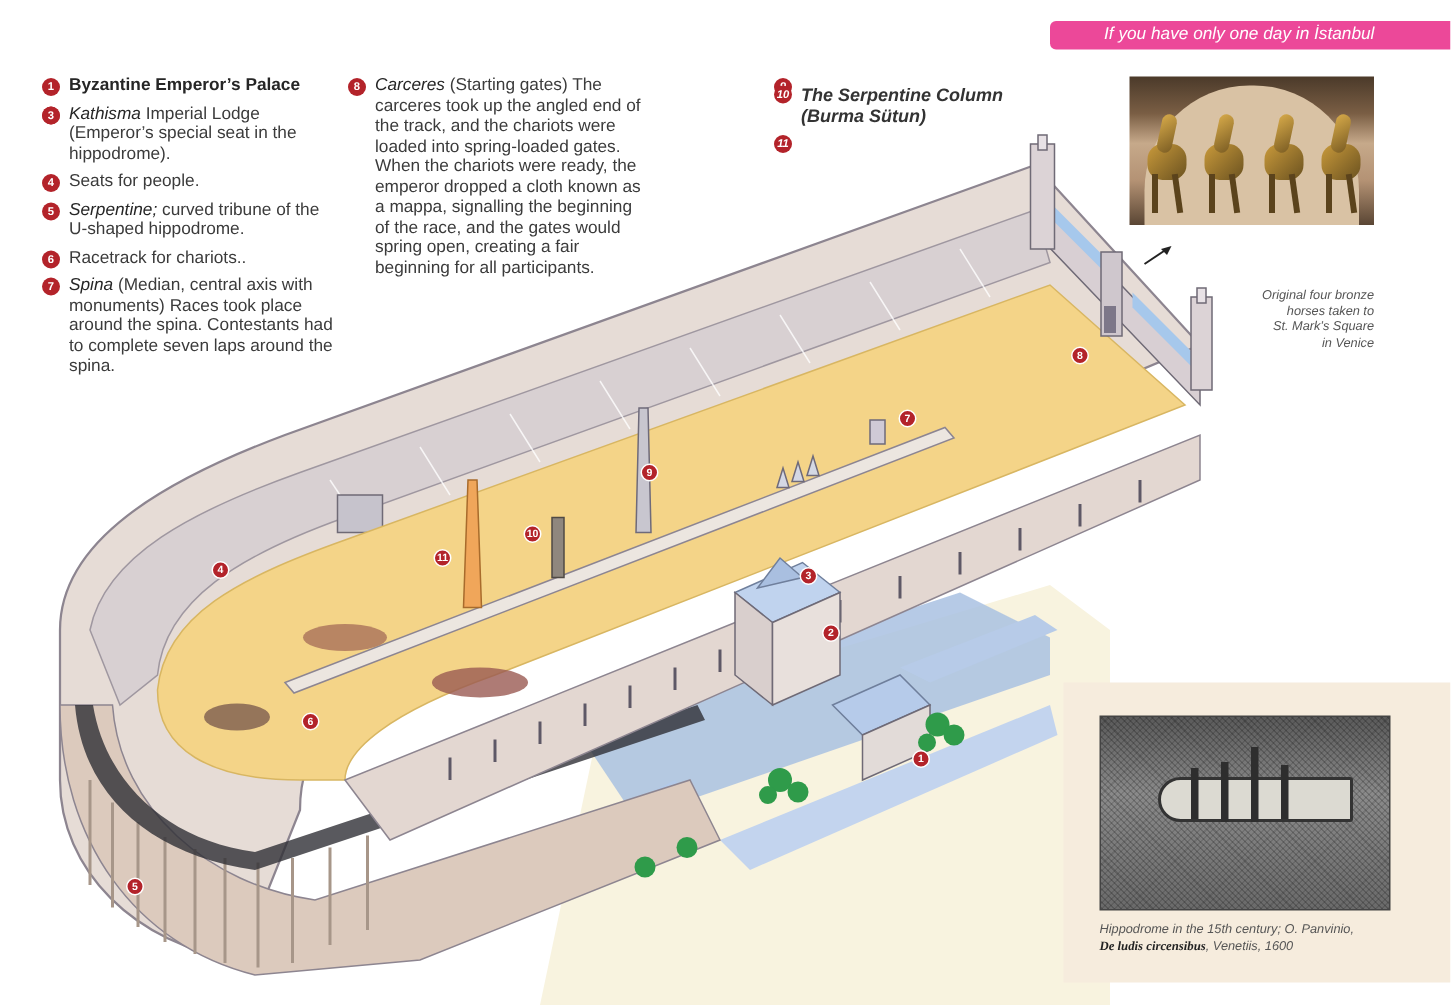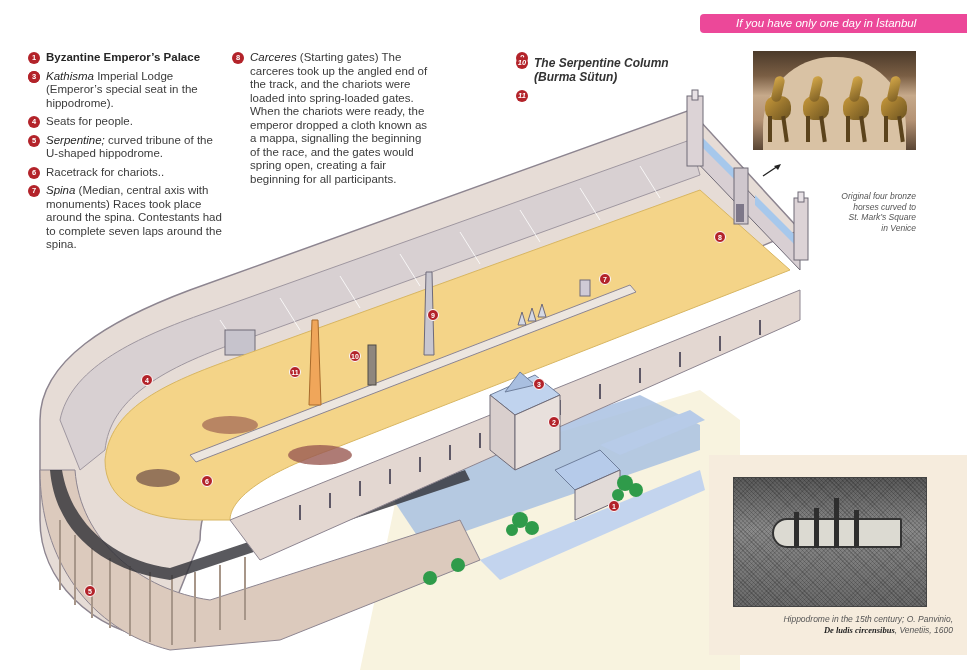--- a/index.html
+++ b/index.html
@@ -54,21 +54,21 @@
     background:
       repeating-linear-gradient(45deg, rgba(0,0,0,0.18) 0 1px, transparent 1px 3px),
       repeating-linear-gradient(-45deg, rgba(0,0,0,0.12) 0 1px, transparent 1px 3px),
       linear-gradient(180deg,#5a5a5a,#8a8a8a 40%,#6a6a6a);
     border: 1px solid #444; overflow: hidden;
   }
   .engraving .track { position: absolute; left: 38px; top: 40px; width: 130px; height: 30px; background: #dcdad2; border-radius: 30px 4px 4px 30px; border: 2px solid #333; }
   .engraving .ob { position: absolute; width: 5px; background: #2e2e2e; }
   .caption-inset {
     position: absolute; left: 733px; top: 614px; width: 220px;
-    font-style: italic; font-size: 8.5px; line-height: 11px; color: #555; text-align: right;
+    font-style: italic; font-size: 8.5px; line-height: 11px; color: #555;
   }
   .caption-inset b { font-style: normal; font-weight: bold; color: #222; font-style: italic; font-family: Liberation Serif, serif; }
 
   .illustration { position: absolute; left: 0; top: 0; width: 967px; height: 670px; pointer-events: none; }
 
   .marker {
     position: absolute; width: 12px; height: 12px; border-radius: 50%;
     background: #b3232a; color: #fff; font-size: 7px; font-weight: bold;
     text-align: center; line-height: 12px; border: 1px solid #fff;
   }
@@ -257,21 +257,21 @@
     </div>
   <div class="horse" style="left:126px;">
       <div class="body"></div>
       <div class="neck"></div>
       <div class="leg l1"></div>
       <div class="leg l2"></div>
     </div>
 </div>
 <div class="caption-horses">
   <div>Original four bronze</div>
-  <div>horses curved to</div>
+  <div>horses taken to</div>
   <div>St. Mark’s Square</div>
   <div>in Venice</div>
 </div>
 <svg class="arrow" viewBox="0 0 20 14">
   <line x1="1" y1="13" x2="16" y2="3" stroke="#222" stroke-width="1.3"></line>
   <polygon points="19,1 12,3 16,7" fill="#222"></polygon>
 </svg>
 
 <div class="inset-box"></div>
 <div class="engraving">

